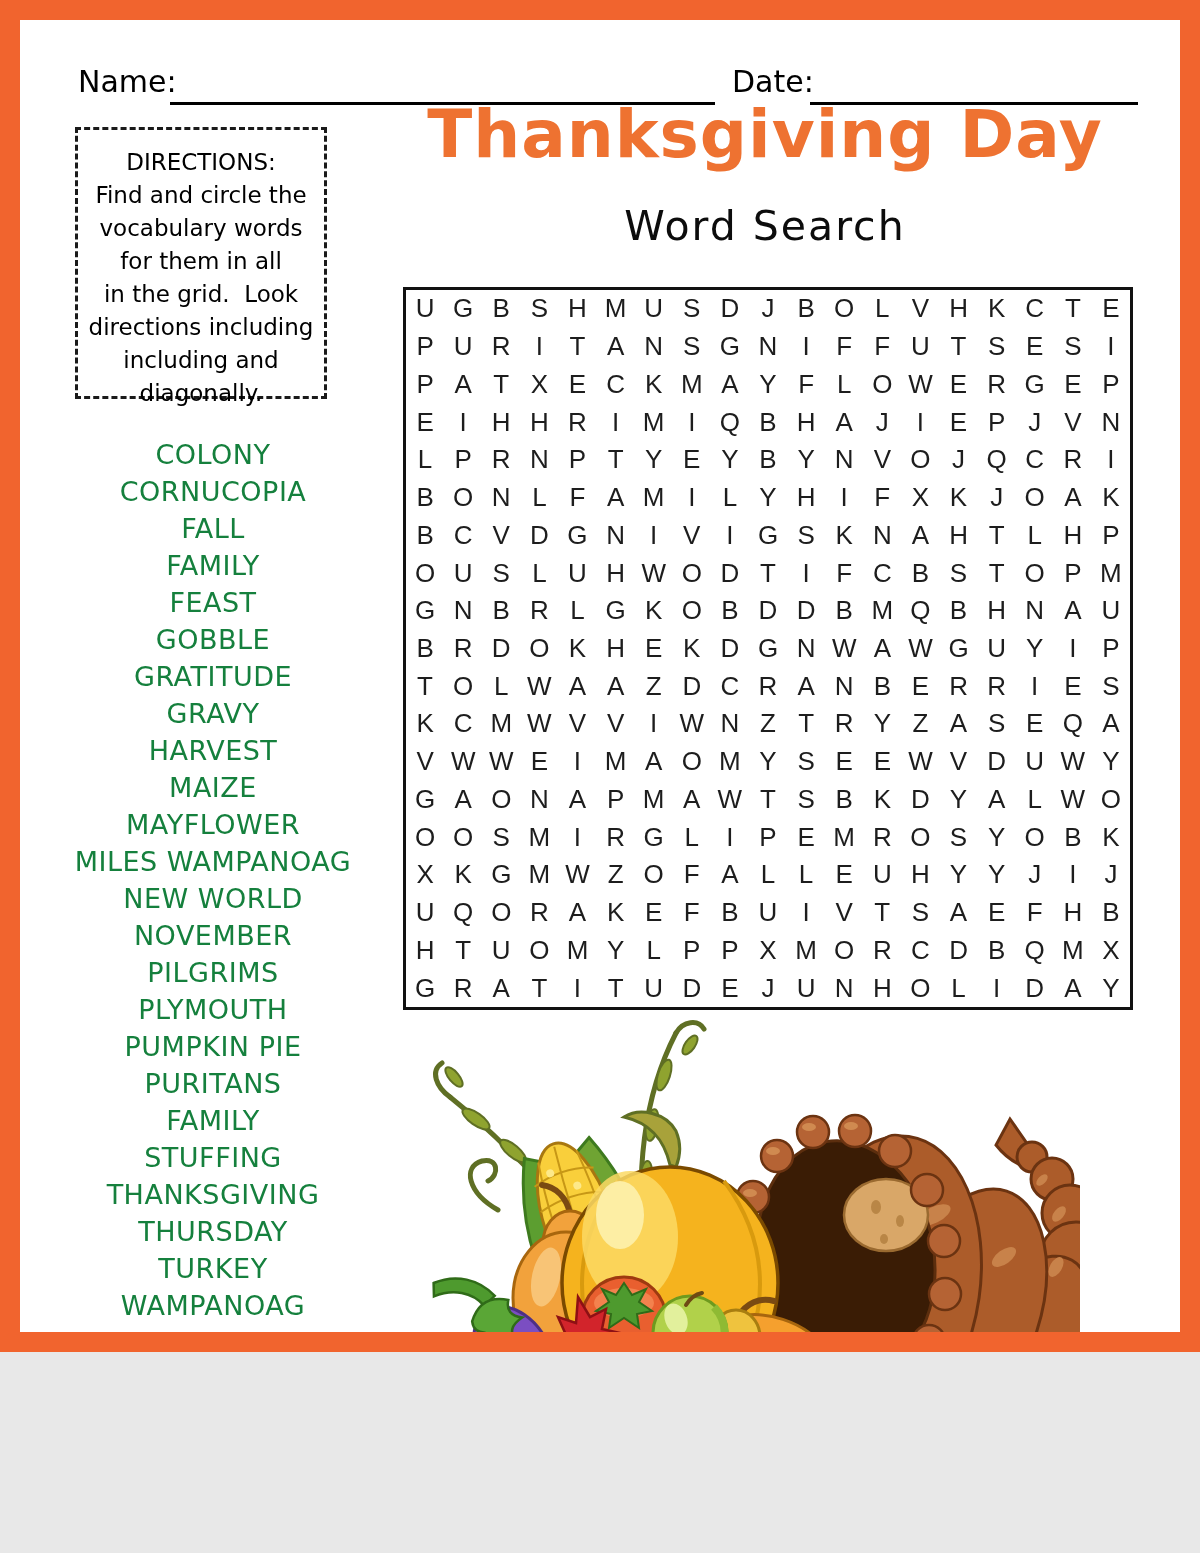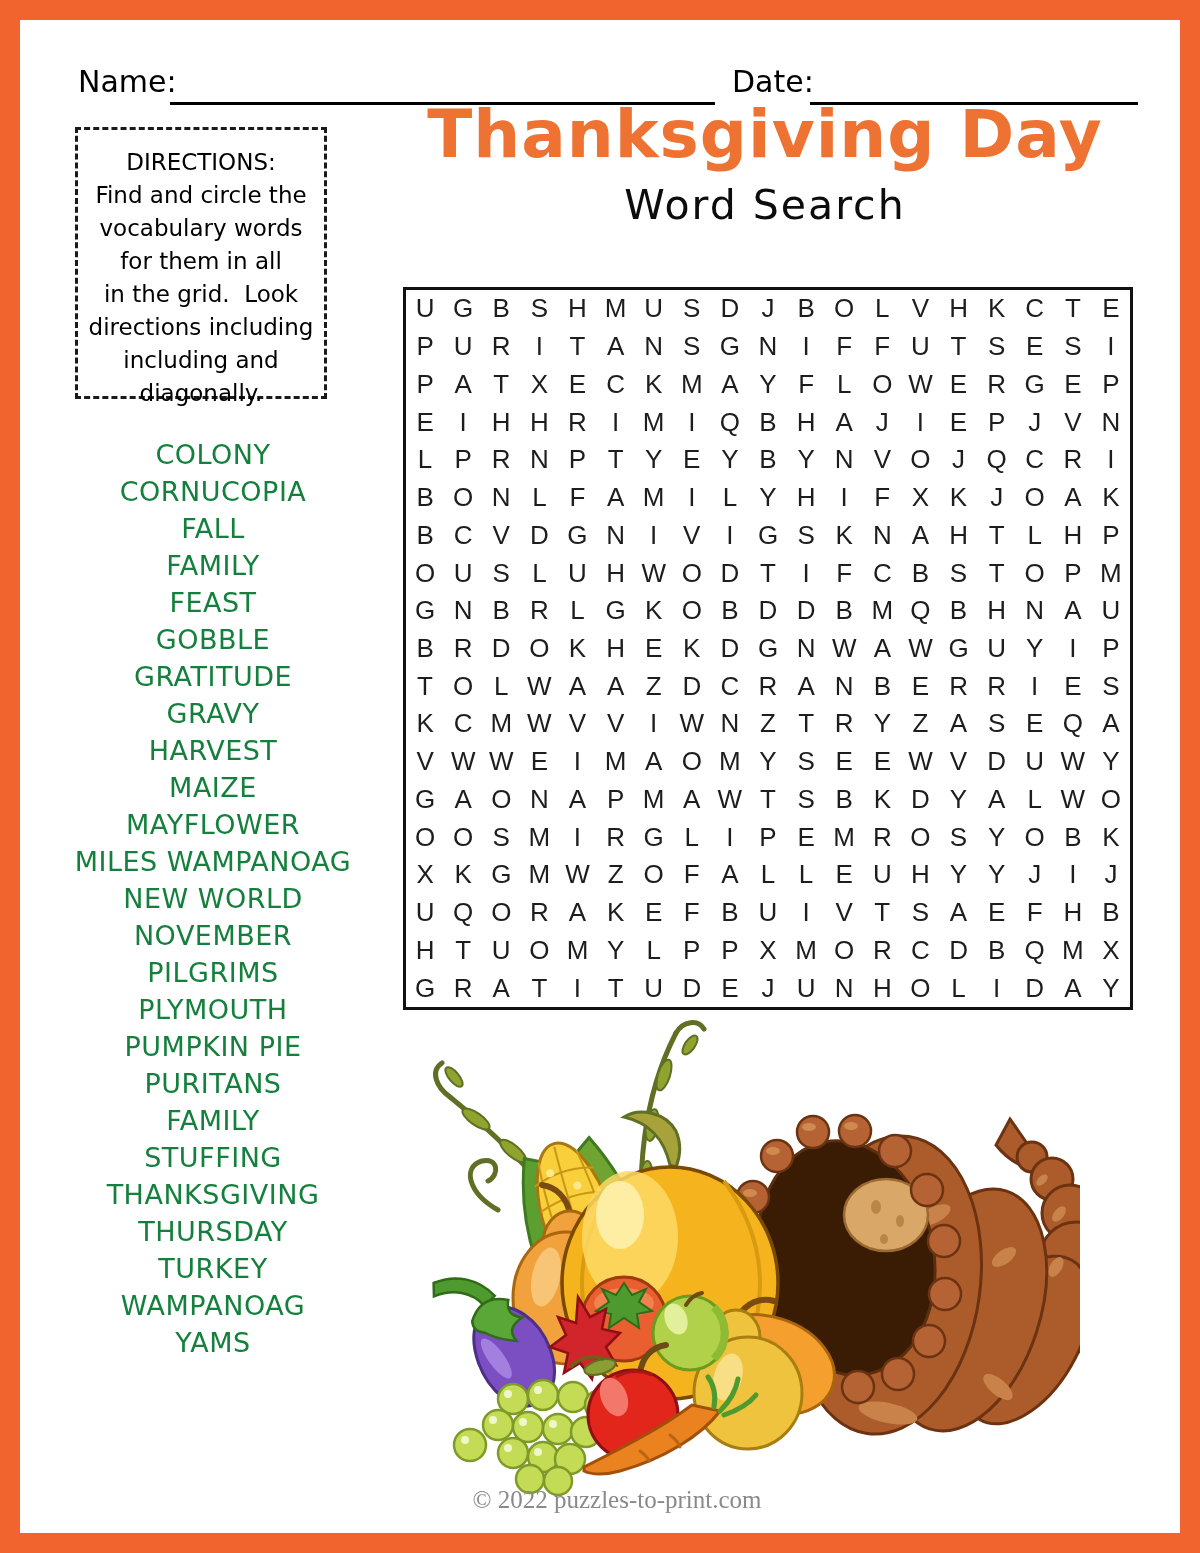--- a/index.html
+++ b/index.html
@@ -1,38 +1,38 @@
 <!DOCTYPE html>
 <html><head>
 <meta charset="utf-8">
 <style>
   html,body{margin:0;padding:0;background:#e8e8e8;}
   #page{
     position:relative;
-    width:1200px;height:1553px;
+    width:1200px;height:1352px;
     background:#ffffff;
     border:20px solid #f1642e;
     box-sizing:border-box;
     overflow:hidden;
     font-family:"DejaVu Sans","Liberation Sans",sans-serif;
     text-decoration:underline;
   }
   .abs{position:absolute;}
   
   .field-label{font-size:30px;color:#000;}
   .write-line{border-top:3px solid #000;height:0;}
   
   #title-block{left:315px;top:80px;width:860px;text-align:center;}
   .page-title{
     font-size:66px;font-weight:bold;letter-spacing:1px;
     color:#ee7231;line-height:1.05;
     font-family:"DejaVu Sans","Liberation Sans",sans-serif;
   }
   .page-subtitle{
-    font-size:41px;color:#0c0c0c;letter-spacing:2px;line-height:1.1;margin-top:14px;
+    font-size:41px;color:#0c0c0c;letter-spacing:2px;line-height:1.1;margin-top:35px;
   }
   
   #directions-box{
     left:55px;top:107px;width:252px;height:272px;
     border:3px dashed #1a1a1a;
     box-sizing:border-box;
     text-align:center;
     padding-top:16px;
   }
   .dir-heading{font-size:23px;color:#000;line-height:33px;white-space:pre;}

